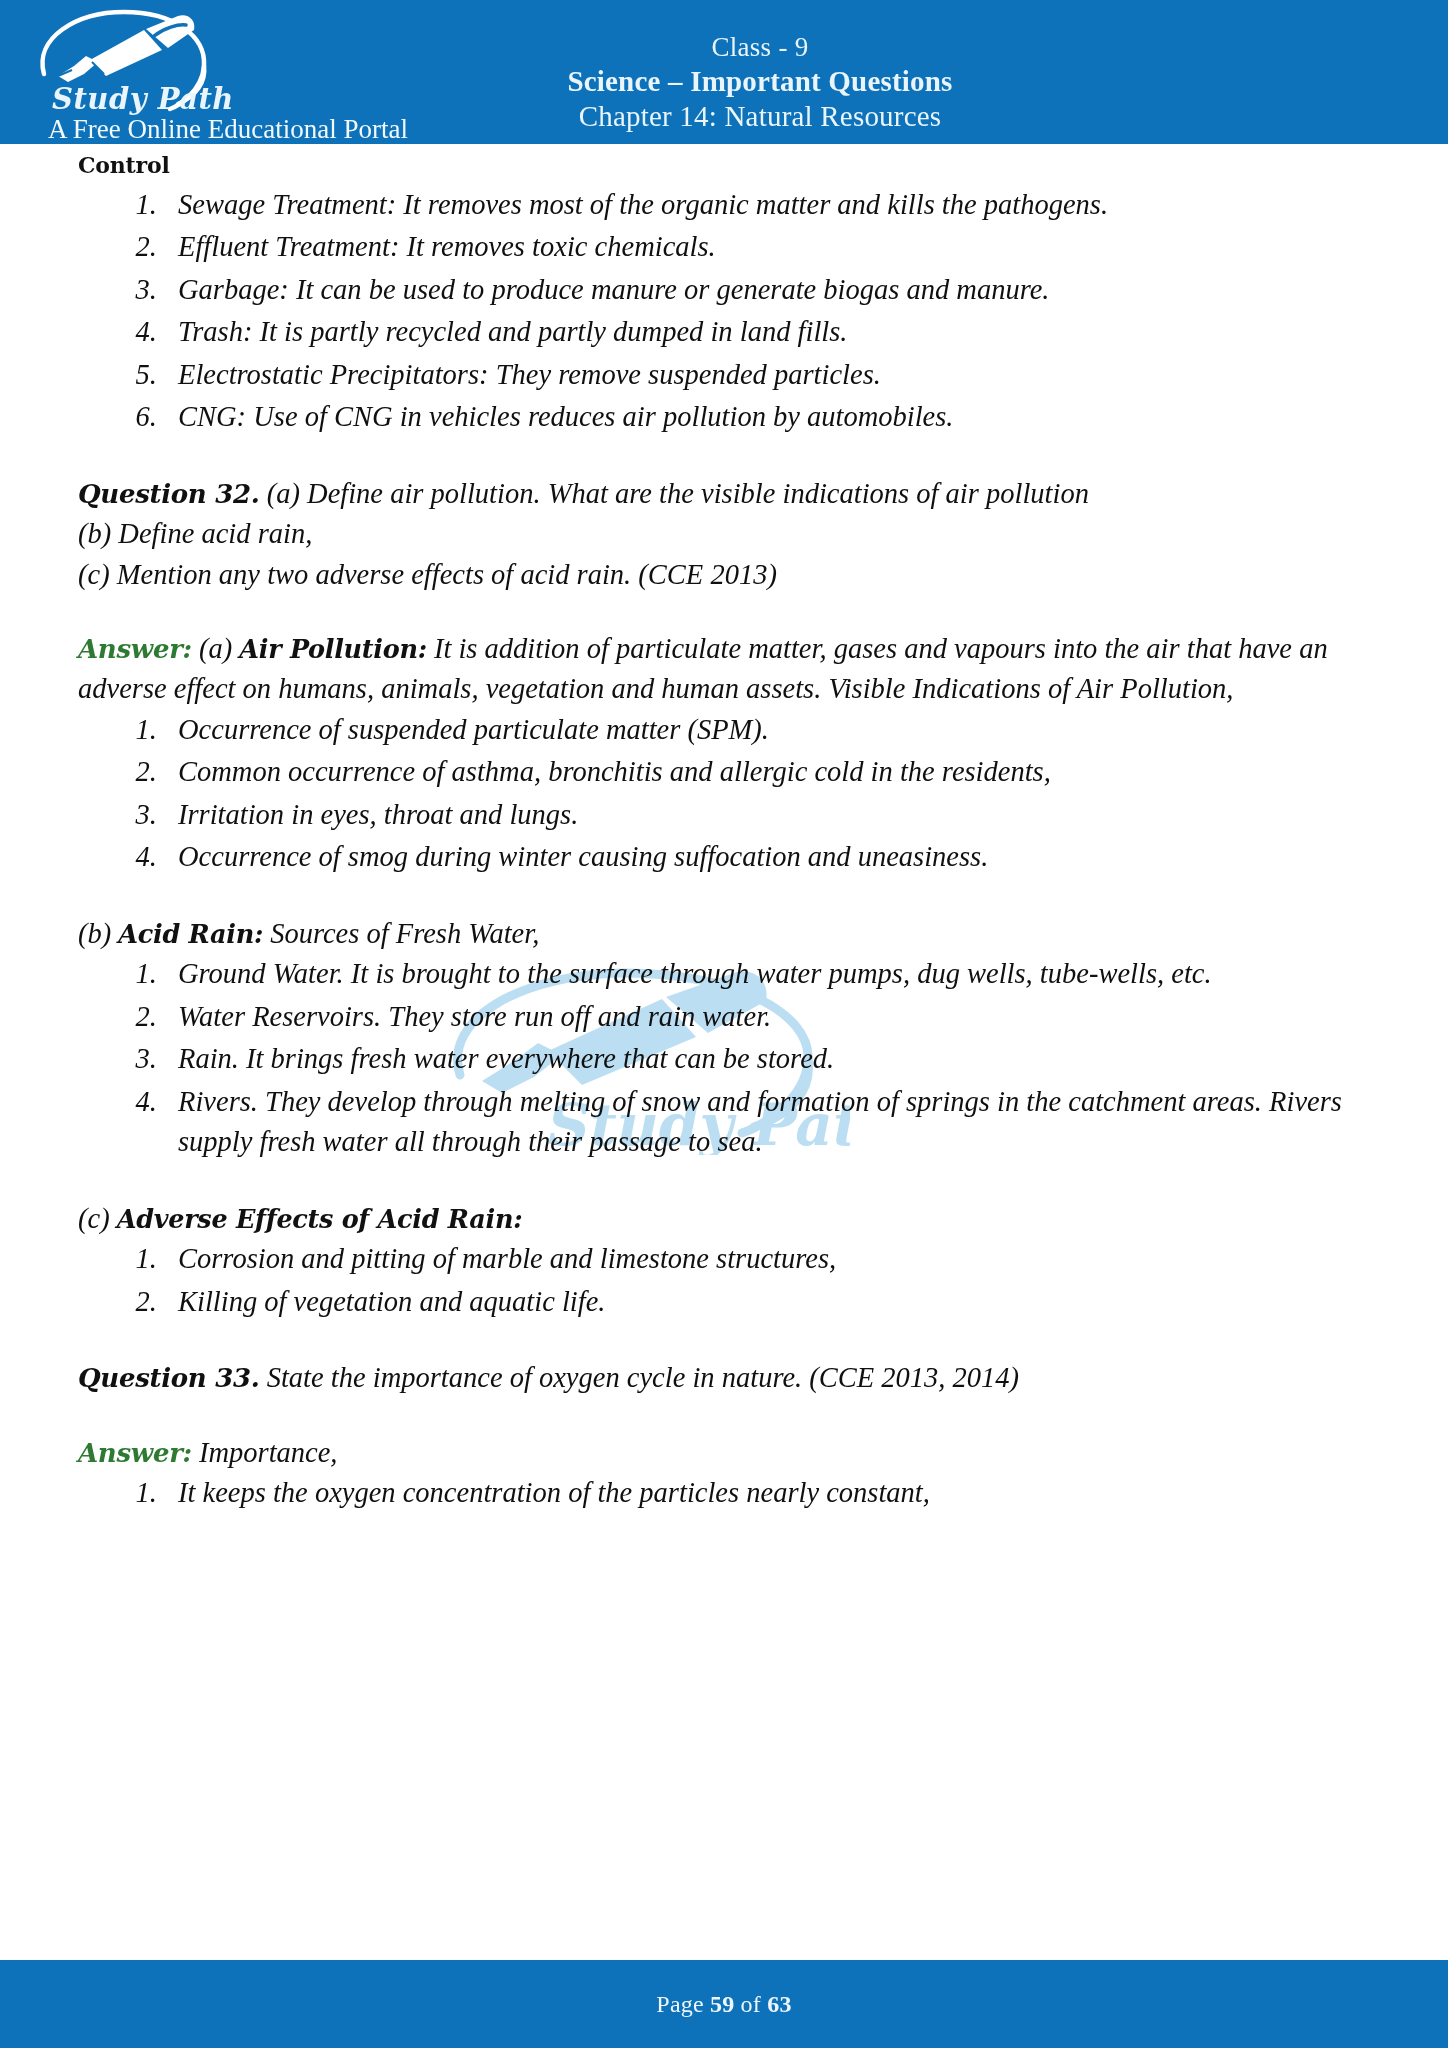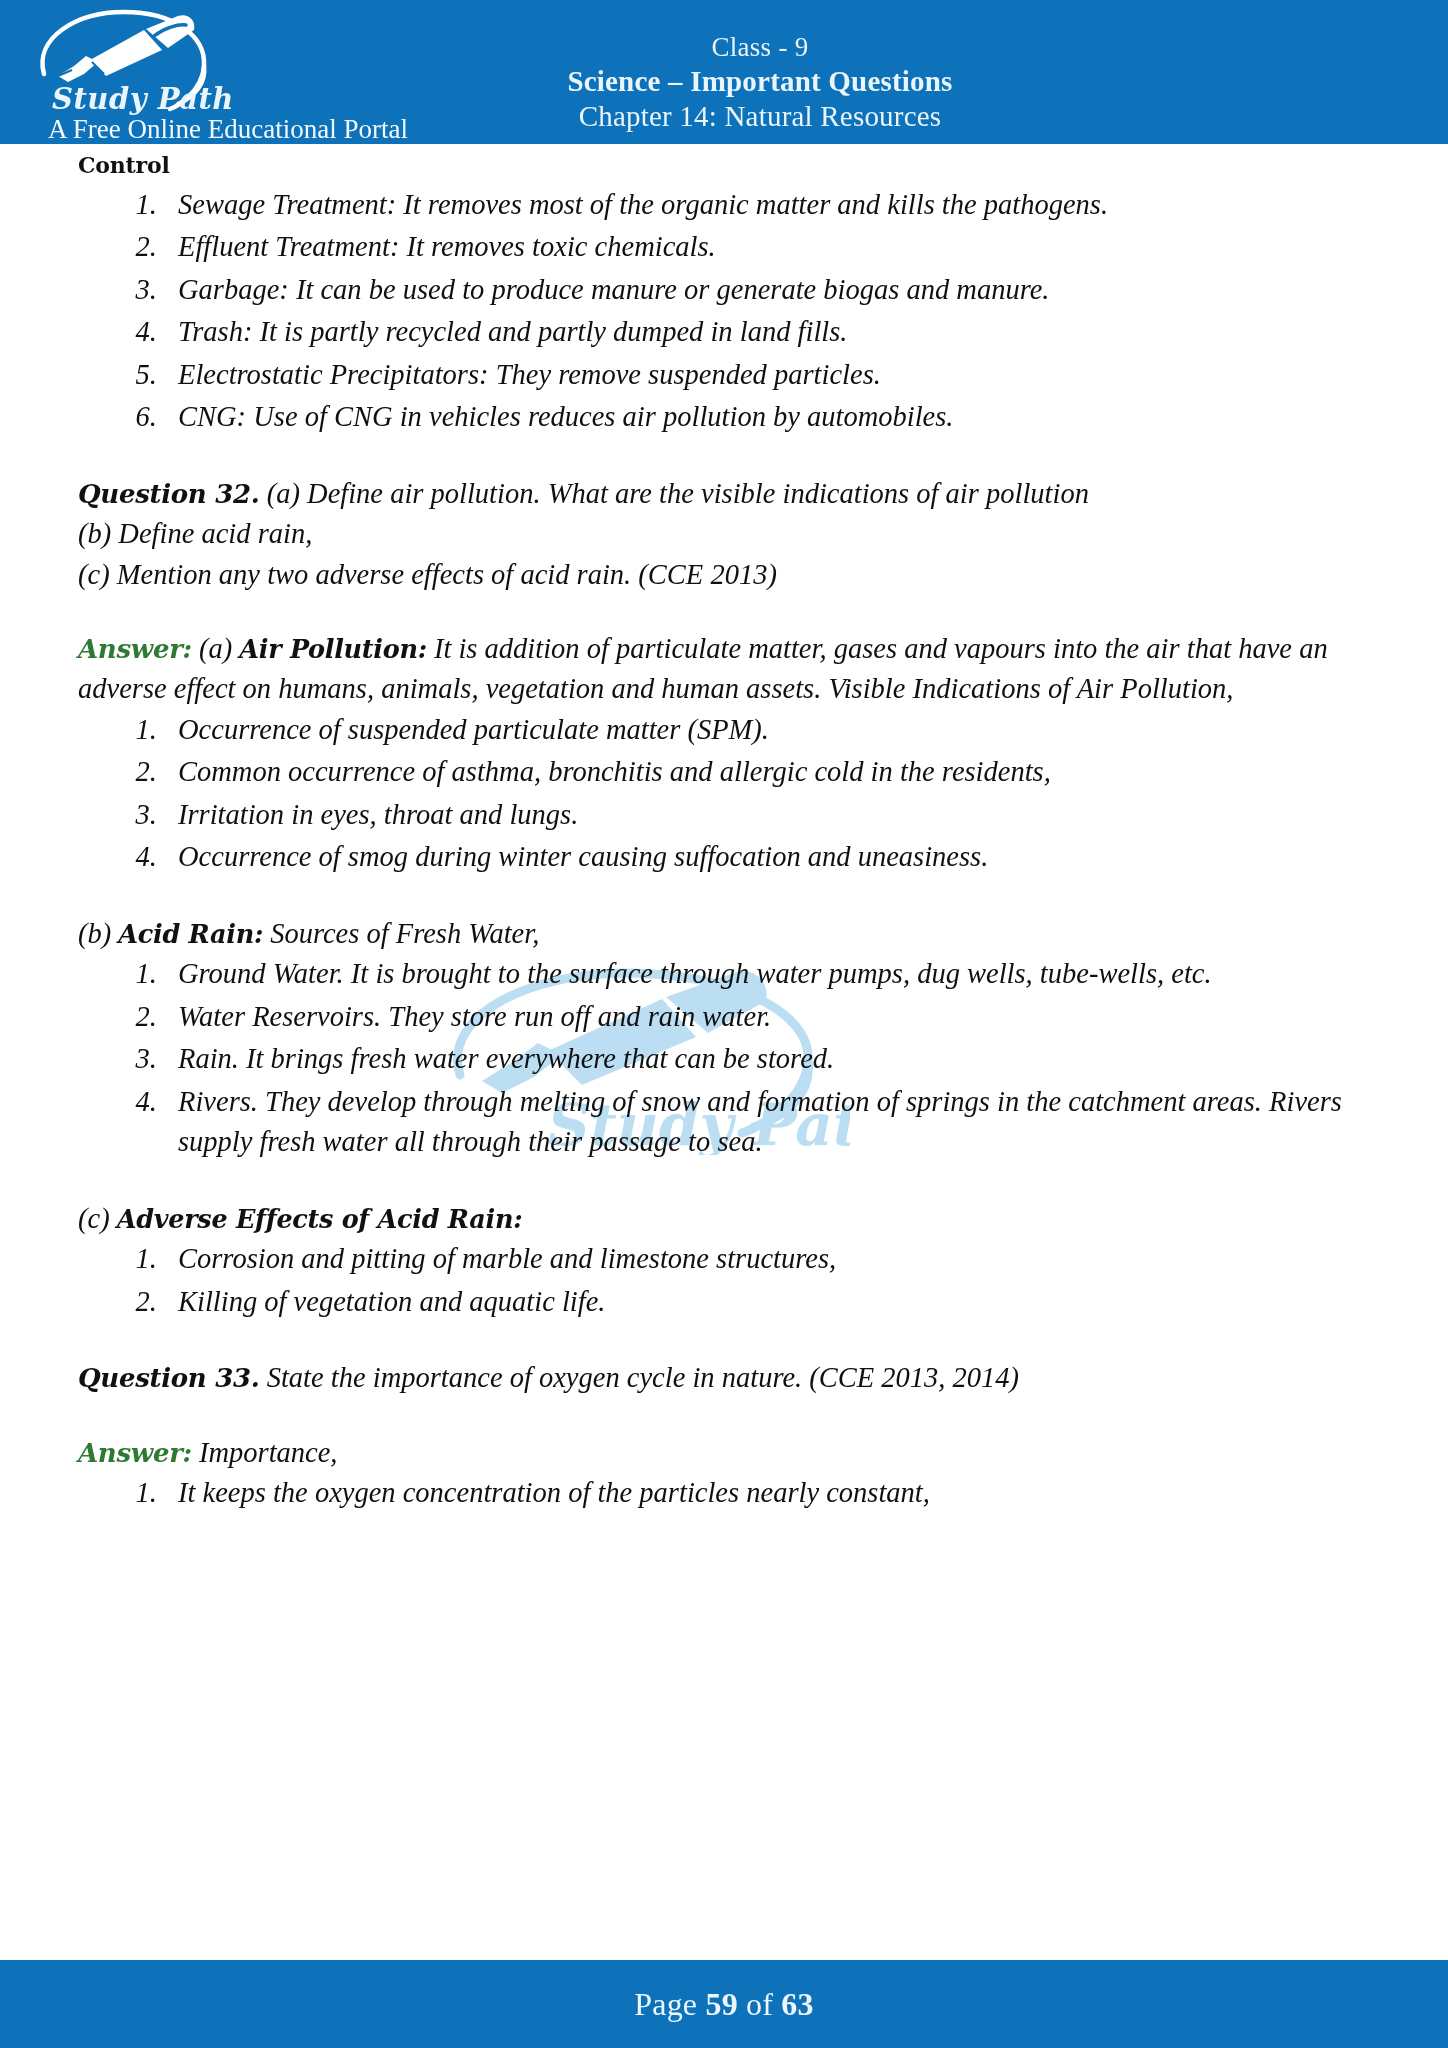--- a/index.html
+++ b/index.html
@@ -166,21 +166,21 @@
     width: 100%;
     height: 88px;
     background: #0d72b9;
     display: flex;
     align-items: center;
     justify-content: center;
   }
   .footer-text {
     color: #eef6fc;
     font-family: "Liberation Serif", serif;
-    font-size: 32px;
+    font-size: 24px;
     letter-spacing: .2px;
   }
   .footer-text b { font-weight: bold; }
 </style>
 </head>
 <body>
 
 <div class="page">
 
   <div class="header">

